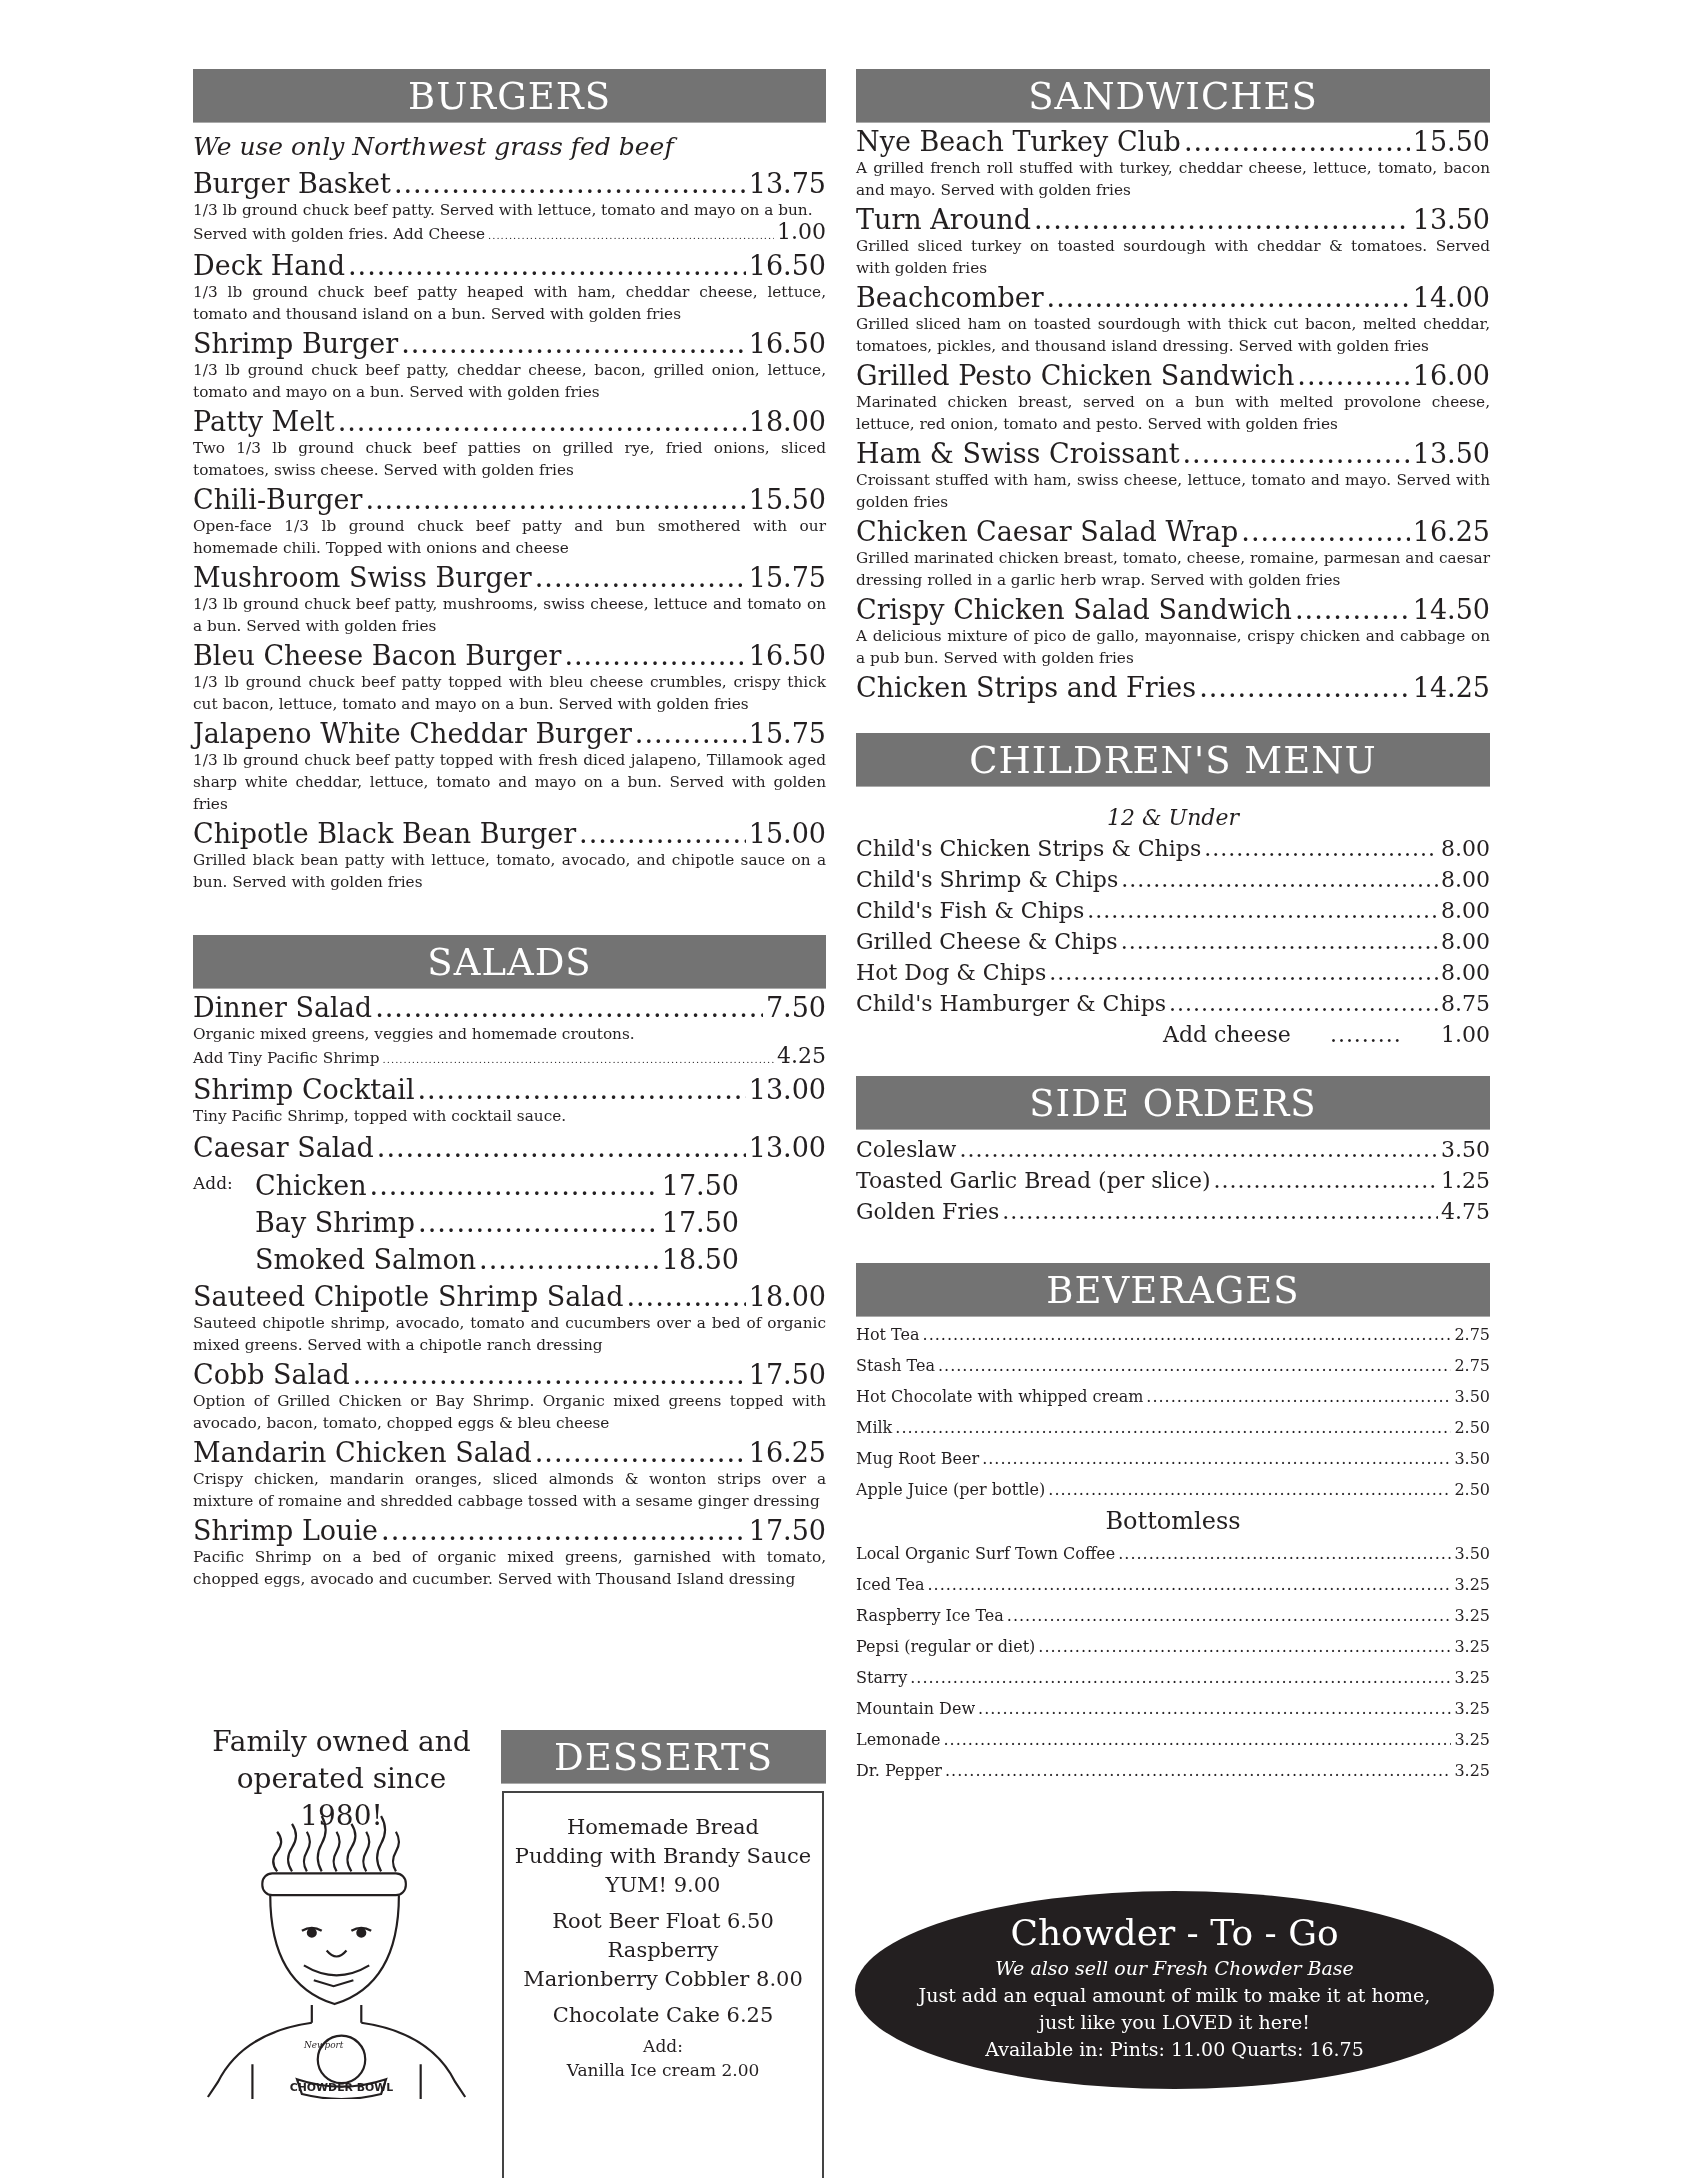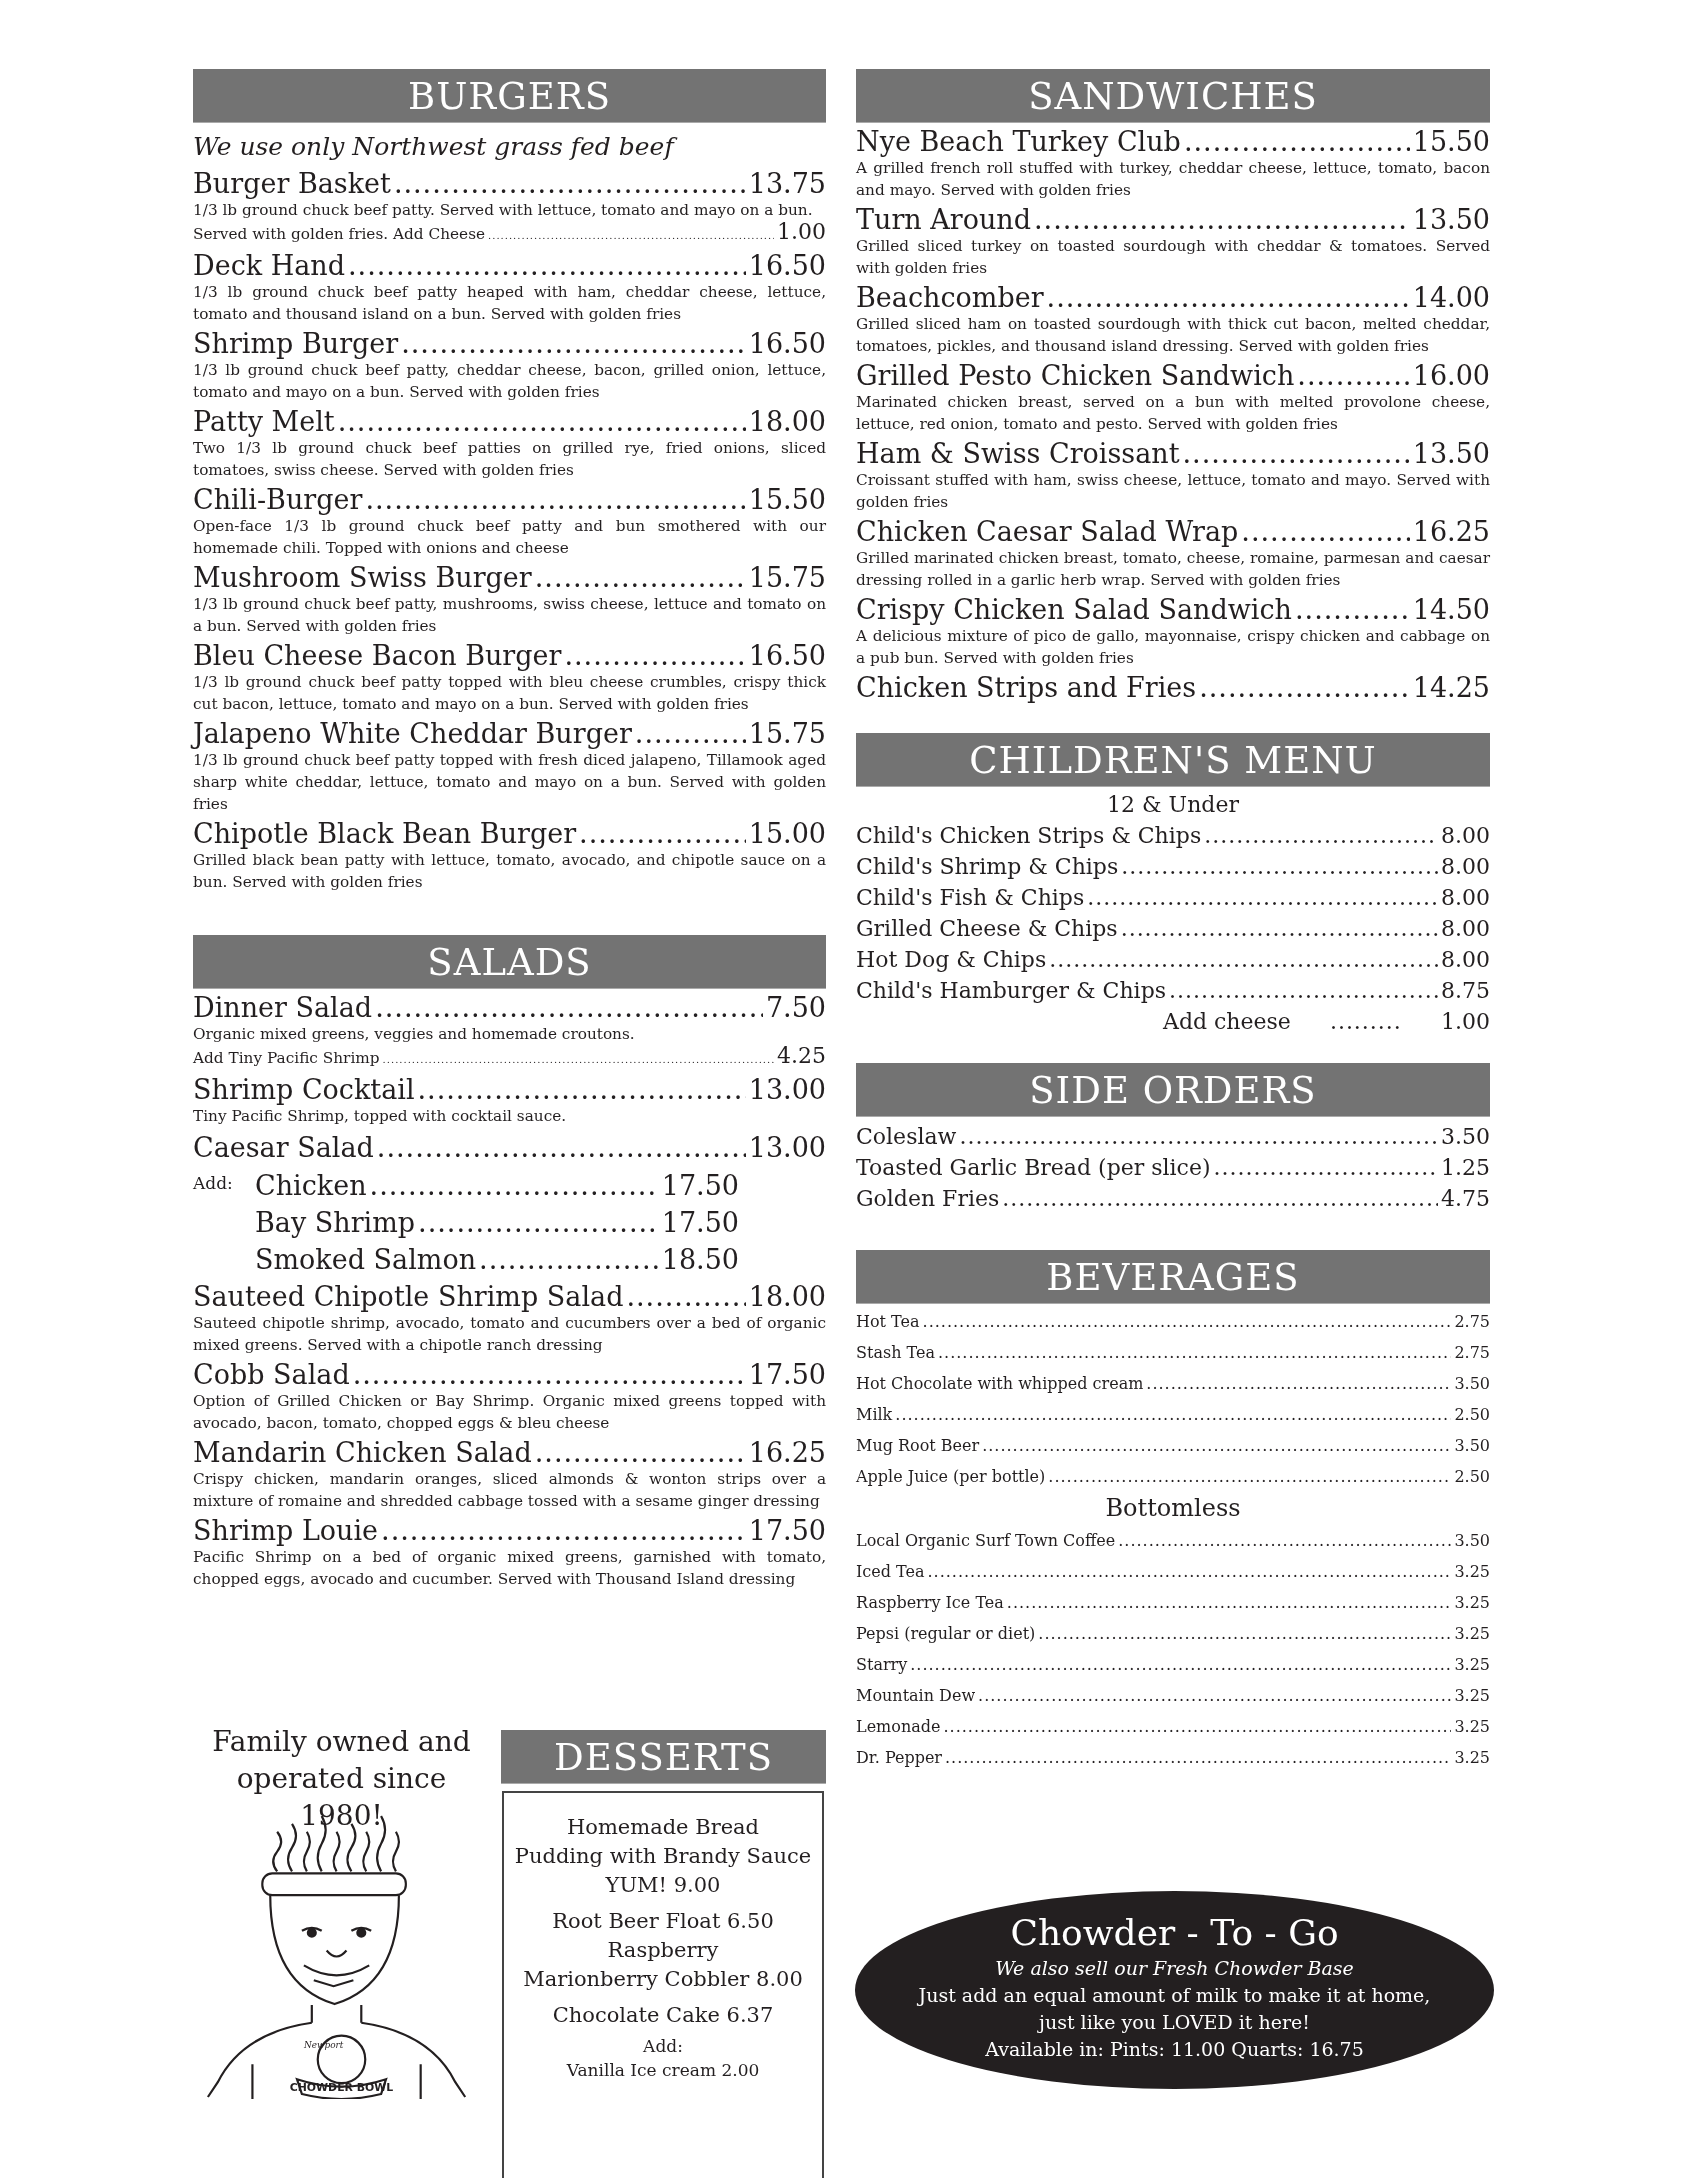--- a/index.html
+++ b/index.html
@@ -231,21 +231,21 @@
 <div class="bar" style="position:absolute; left:501px; top:1730px; width:325px;">DESSERTS</div>
 <div id="dessert-box">
   <div>Homemade Bread</div>
   <div>Pudding with Brandy Sauce</div>
   <div>YUM!   9.00</div>
   <div style="height:7px"></div>
   <div>Root Beer Float 6.50</div>
   <div>Raspberry</div>
   <div>Marionberry Cobbler  8.00</div>
   <div style="height:7px"></div>
-  <div>Chocolate Cake  6.37</div>
+  <div>Chocolate Cake  6.25</div>
   <div style="font-size:17px; line-height:24px; margin-top:4px;">Add:</div>
   <div style="font-size:17px; line-height:24px;">Vanilla Ice cream  2.00</div>
 </div>
 
 <div class="col" style="left:856px; top:69px; width:634px;">
   <div class="bar">SANDWICHES</div>
   <div id="sandwiches-list">
       <div class="entry">
         <div class="item lg">
           <span class="nm">Nye Beach Turkey Club</span>
@@ -306,21 +306,21 @@
         <div class="item lg">
           <span class="nm">Chicken Strips and Fries</span>
           <span class="dots"></span>
           <span class="pr">14.25</span>
         </div>
       </div>
     </div>
 
   <div style="height:30px"></div>
   <div class="bar">CHILDREN'S MENU</div>
-  <div class="center sm" style="margin-top:2px;">12 &amp; Under</div>
+  <div class="center sm" style="margin-top:15px;font-style:italic;">12 &amp; Under</div>
   <div id="children-list">
       <div class="item sm">
         <span class="nm">Child's Chicken Strips &amp; Chips</span>
         <span class="dots"></span>
         <span class="pr">8.00</span>
       </div>
       <div class="item sm">
         <span class="nm">Child's Shrimp &amp; Chips</span>
         <span class="dots"></span>
         <span class="pr">8.00</span>

